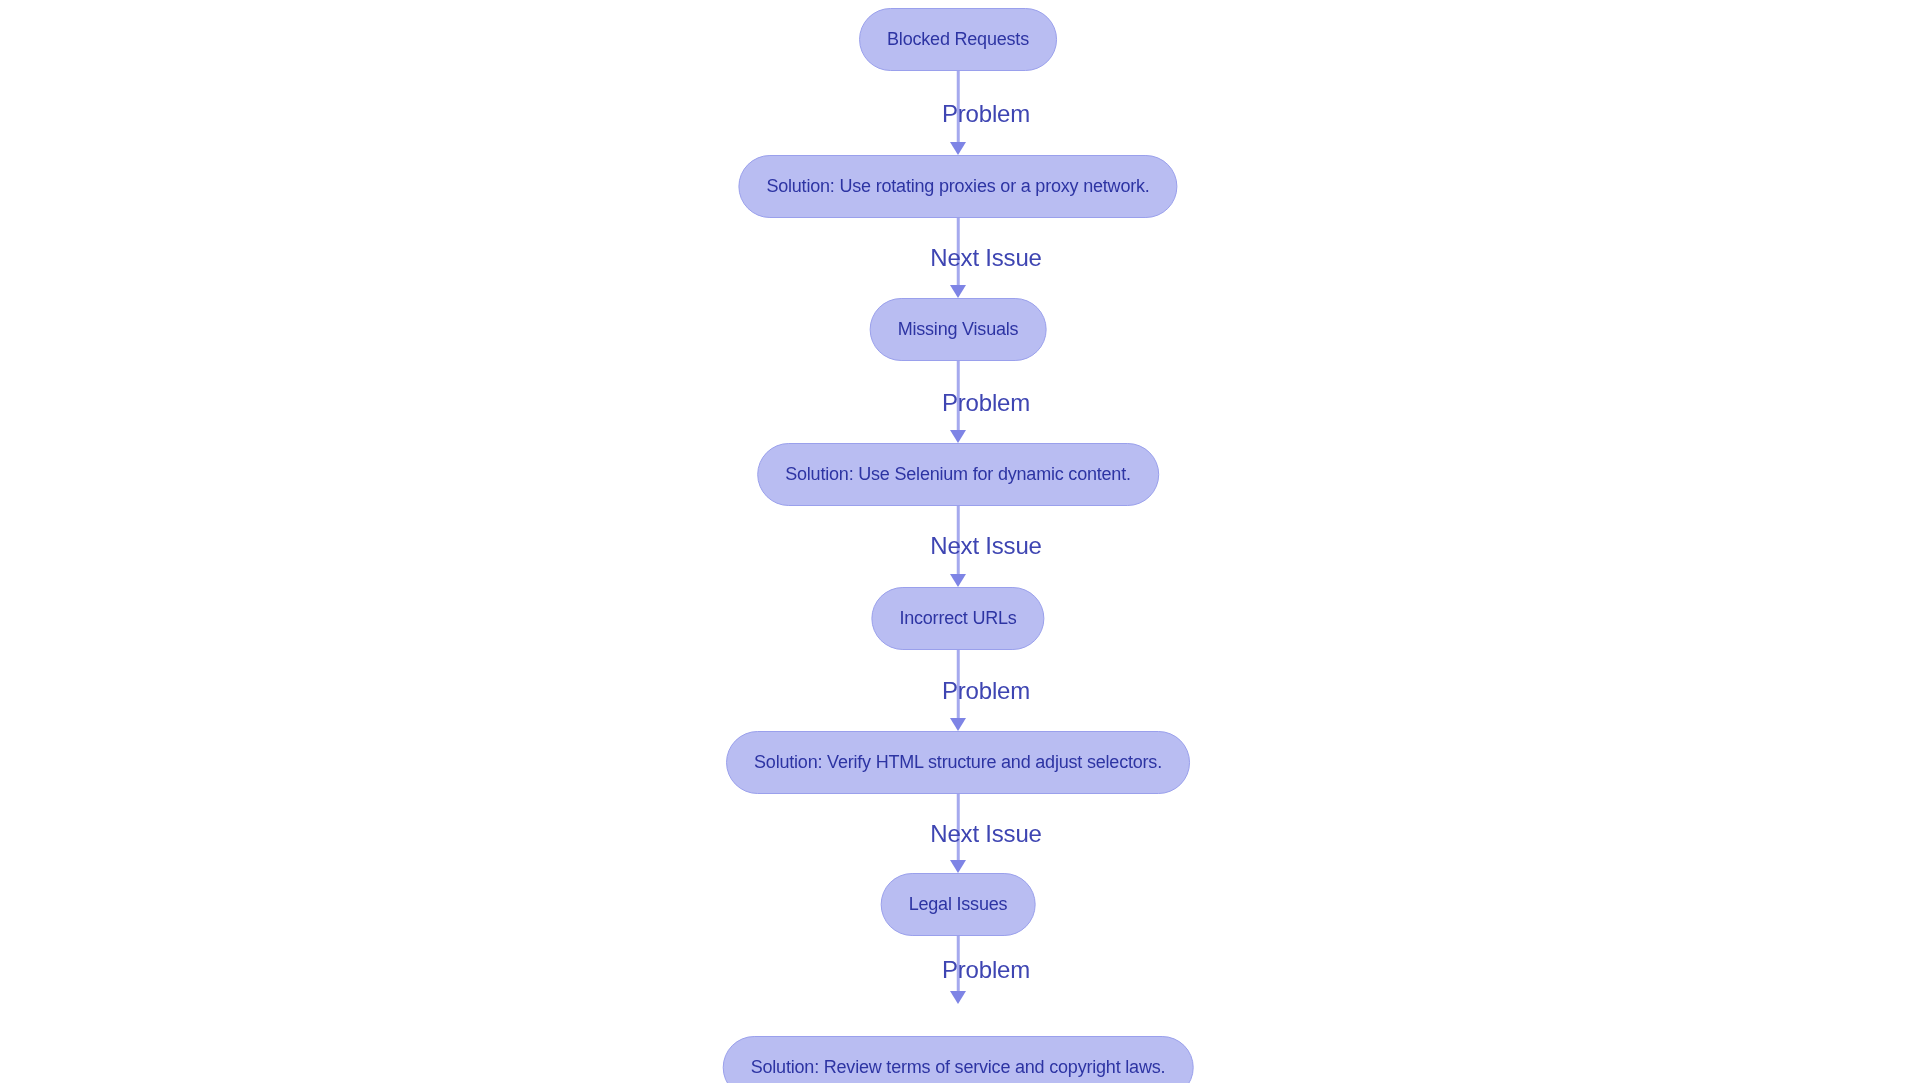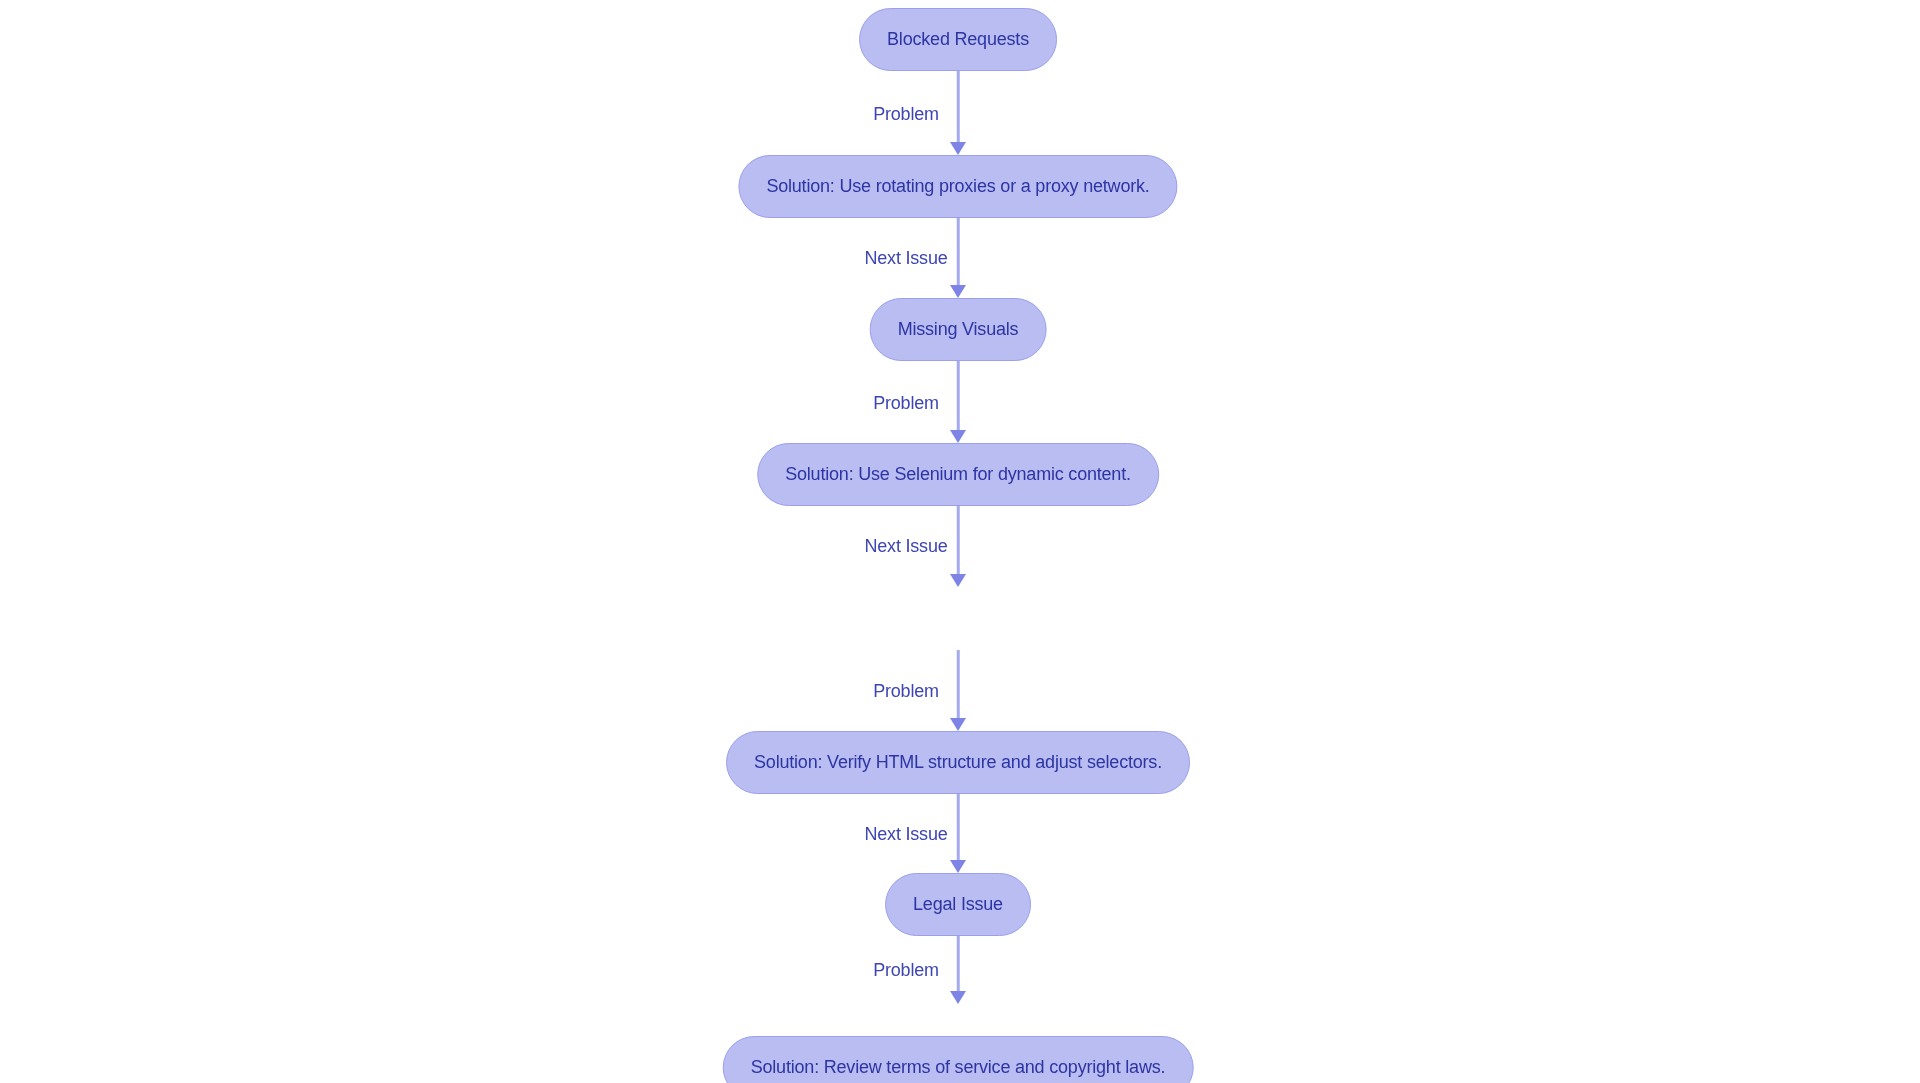--- a/index.html
+++ b/index.html
@@ -49,42 +49,43 @@
     transform: translateX(-50%);
     width: 0;
     height: 0;
     border-left: 8px solid transparent;
     border-right: 8px solid transparent;
     border-top: 13px solid var(--arrowhead, #7e84e5);
     z-index: 1;
   }
   .edge-label {
     position: absolute;
-    left: 906px;
+    left: 986px;
     transform: translateX(-50%);
     color: var(--edge-label-text, #3e45b2);
-    font-size: 18px;
+    font-size: 24px;
     letter-spacing: -0.2px;
     font-weight: 500;
     white-space: nowrap;
     z-index: 2;
     line-height: 22px;
   }
 </style>
 </head>
 <body>
 
 <div class="canvas">
 
   <div class="node" style="top:8px;  min-width:186px;">Blocked Requests</div>
   <div class="node" style="top:298px; min-width:163px;">Missing Visuals</div>
   <div class="node" style="top:155px;">Solution: Use rotating proxies or a proxy network.</div>
   <div class="node" style="top:443px;text-align:center;">Solution: Use Selenium for dynamic content.</div>
+  <div class="node" style="top:587px; min-width:162px;">Incorrect URLs</div>
   <div class="node" style="top:731px;text-align:right;">Solution: Verify HTML structure and adjust selectors.</div>
-  <div class="node" style="top:873px; min-width:141px;">Legal Issue</div>
+  <div class="node" style="top:873px; min-width:141px;">Legal Issues</div>
   <div class="node" style="top:1036px;">Solution: Review terms of service and copyright laws.</div>
 
   <div class="edge-line" style="top:71px;  height:72px;"></div>
   <div class="edge-arrow" style="top:142px;"></div>
   <div class="edge-label" style="top:103px;">Problem</div>
 
   <div class="edge-line" style="top:218px; height:68px;"></div>
   <div class="edge-arrow" style="top:285px;"></div>
   <div class="edge-label" style="top:247px;">Next Issue</div>
 

